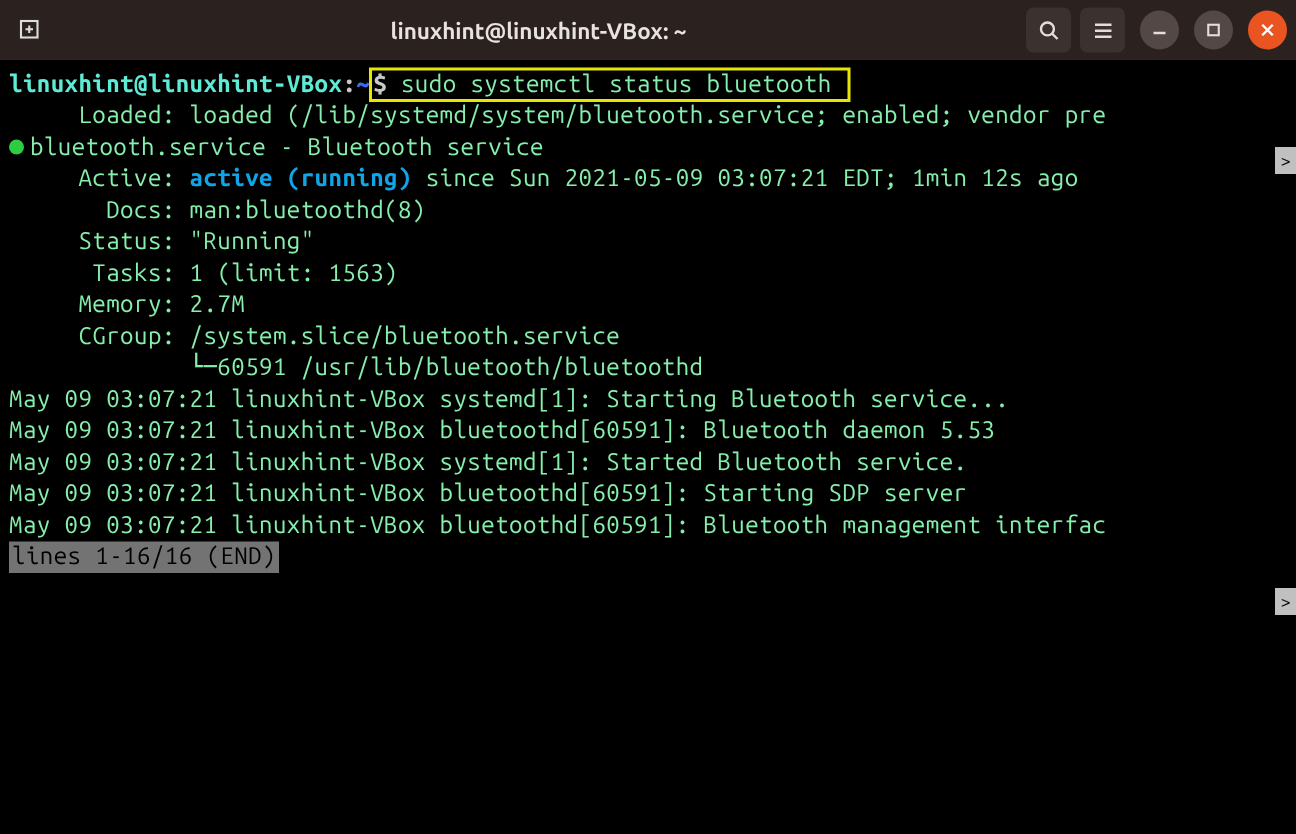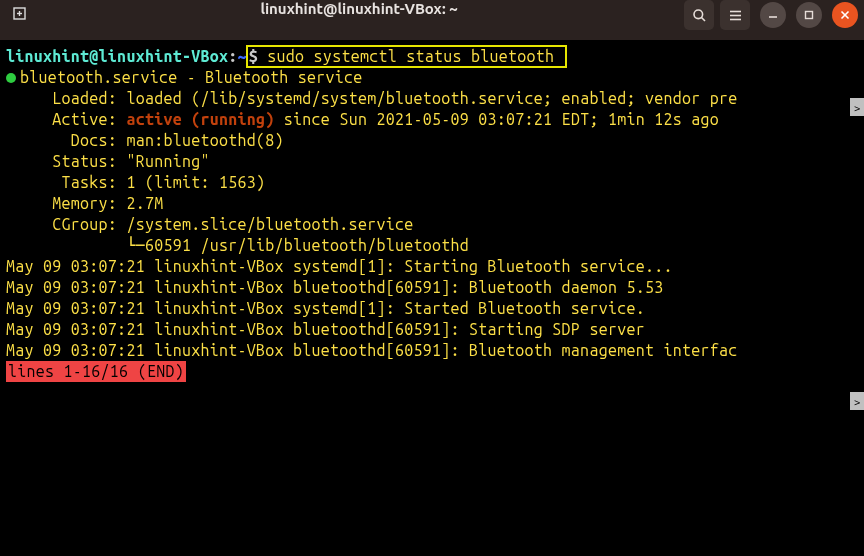--- a/index.html
+++ b/index.html
@@ -8,21 +8,21 @@
     height: 556px;
     background: #000;
     font-family: 'Ubuntu Mono', 'DejaVu Sans Mono', monospace;
     font-size: 16px;
     overflow: hidden;
   }
   .titlebar {
     height: 40px;
     background: #2b2220;
     display: flex;
-    align-items: flex-start;
+    align-items: center;
     padding: 0 6px;
     gap: 4px;
   }
   .tb-left { display: flex; align-items: center; }
   .tb-newtab {
     width: 28px; height: 28px;
     display:flex; align-items:center; justify-content:center;
     color:#ddd; border-radius:4px;
   }
   .tb-title {
@@ -78,24 +78,24 @@
   }
   .dot {
     display:inline-block;
     width:10px; height:10px;
     border-radius:50%;
     background:#2ecc40;
     vertical-align:middle;
     margin-right:4px;
     margin-top:-2px;
   }
-  .white { color:#fde047; }
-  .green { color:#c2410c; font-weight:bold;}
+  .white { color:#86efac; }
+  .green { color:#0ea5e9; font-weight:bold;}
   .pager {
-    background:#ef4444;
+    background:#737373;
     color:#000;
     display:inline-block;
     padding:0 2px;
   }
   .scroll-indicator {
     position:absolute;
     right:0;
     width:14px;
     height:18px;
     background:#c0c0c0;
@@ -152,23 +152,23 @@
         </svg>
     </div>
   </div>
 </div>
 
 <div class="terminal">
   <div class="terminal-inner">
 
     <div class="line"><span class="prompt-user">linuxhint@linuxhint-VBox</span><span class="prompt-colon">:</span><span class="prompt-path">~</span><span class="hl-cmd"><span class="prompt-colon">$</span><span class="white"> sudo systemctl status bluetooth </span></span></div>
 
+    <div class="line white"><span>     Loaded: </span><span>loaded (/lib/systemd/system/bluetooth.service; enabled; vendor pre</span></div>
+
     <div class="line"><span class="dot"></span><span class="white">bluetooth.service - Bluetooth service</span></div>
-
-    <div class="line white"><span>     Loaded: </span><span>loaded (/lib/systemd/system/bluetooth.service; enabled; vendor pre</span></div>
 
     <div class="scroll-indicator" style="top:58px">
         <span>&gt;</span>
       </div>
 
     <div class="line"><span class="white">     Active: </span><span class="green">active (running)</span><span class="white"> since Sun 2021-05-09 03:07:21 EDT; 1min 12s ago</span></div>
 
     <div class="line white">       Docs: man:bluetoothd(8)</div>
     <div class="line white">     Status: "Running"</div>
     <div class="line white">      Tasks: 1 (limit: 1563)</div>

